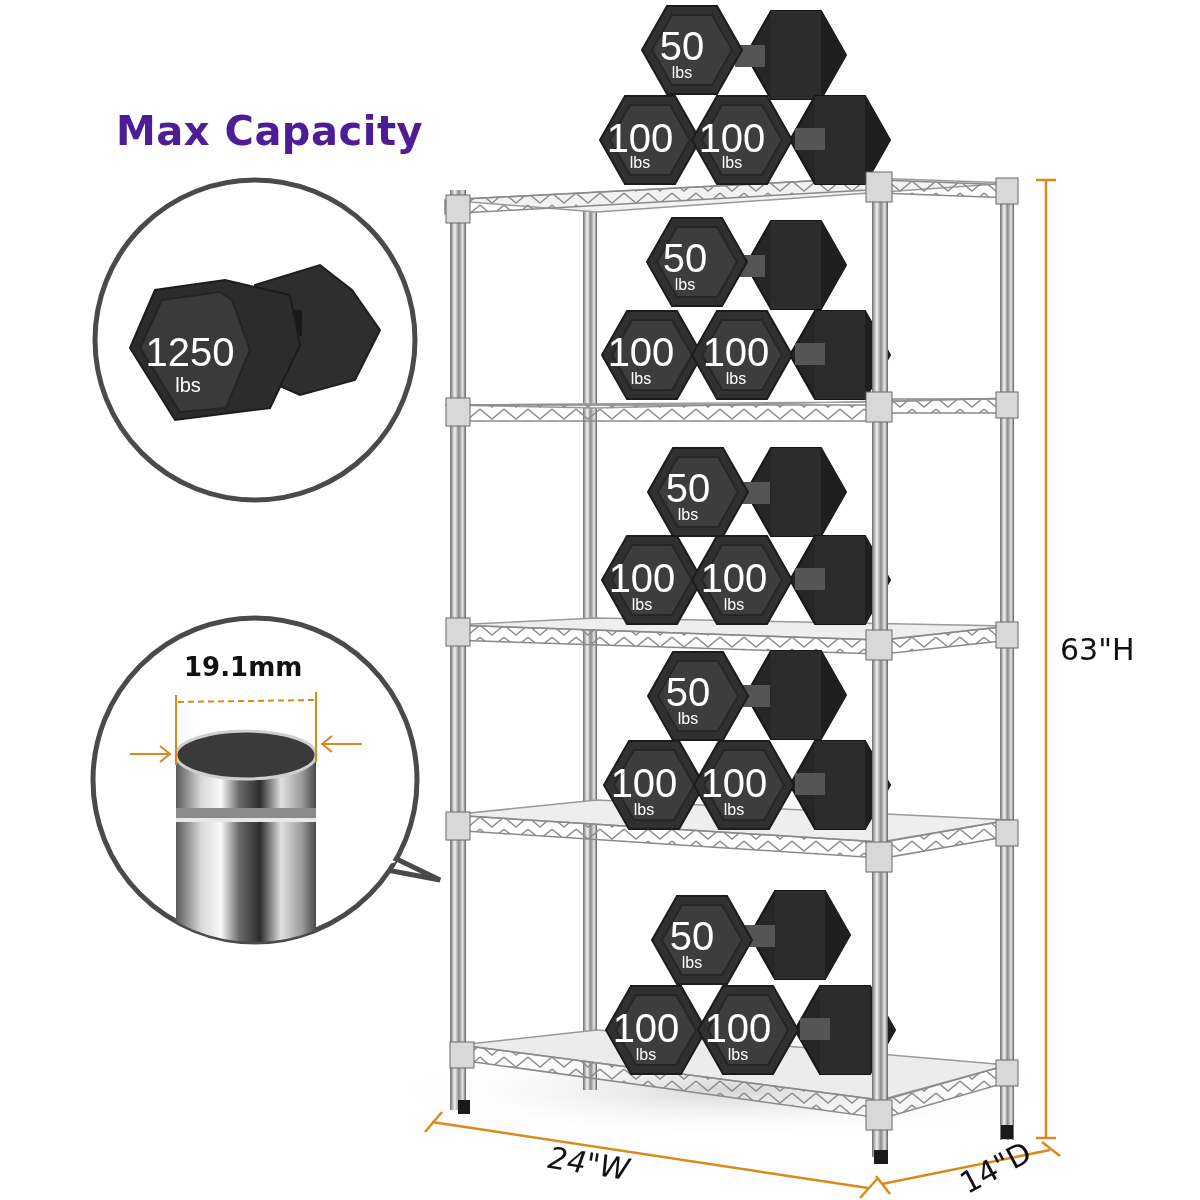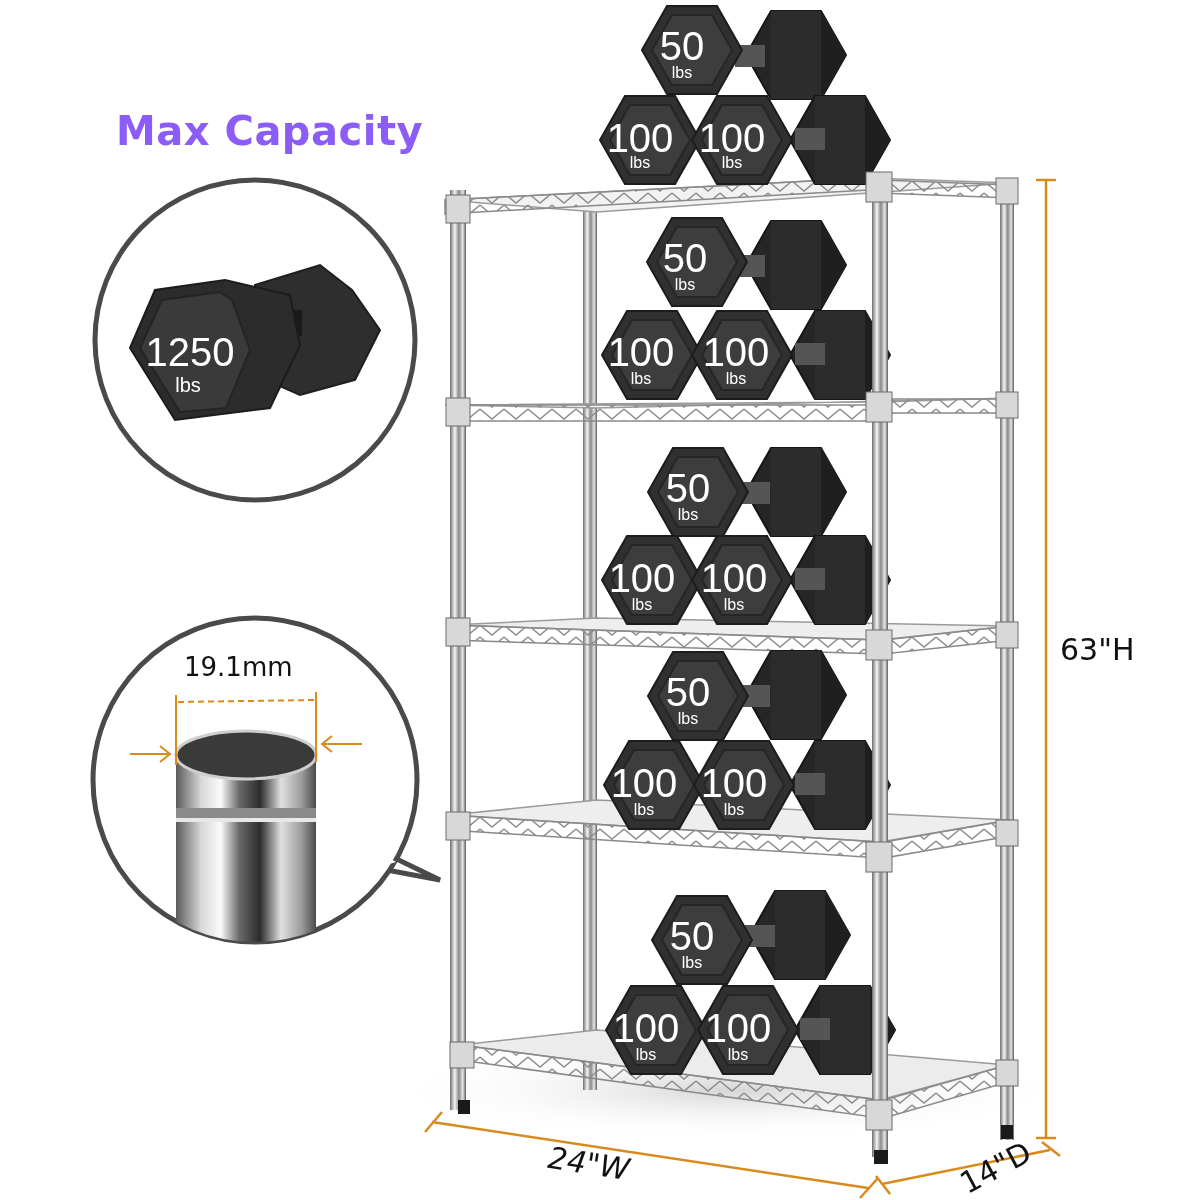--- a/index.html
+++ b/index.html
@@ -1,20 +1,20 @@
 <!DOCTYPE html>
 <html><head>
 <meta charset="utf-8">
 <style>
   html, body { margin: 0; padding: 0; background: #ffffff; }
   body { width: 1200px; height: 1200px; position: relative; overflow: hidden; font-family: "DejaVu Sans", sans-serif; }
   .abs { position: absolute; }
-  .title { left: 116px; top: 108px; font-size: 40px; font-weight: bold; color: #8b5cf6; letter-spacing: 0.5px; font-family: "DejaVu Sans", sans-serif; }
+  .title { left: 116px; top: 108px; font-size: 40px; font-weight: bold; color: #4c1d95; letter-spacing: 0.5px; font-family: "DejaVu Sans", sans-serif; }
   .dim-text { font-size: 30px; color: #111; font-family: "DejaVu Sans", sans-serif; }
-  .mm-text { font-size: 26px; font-weight: normal; color: #111; text-align: center; }
+  .mm-text { font-size: 26px; font-weight: bold; color: #111; text-align: center; }
   svg text { font-family: "Liberation Sans", sans-serif; }
 </style>
 </head>
 <body>
 
 <div class="abs title">Max Capacity</div>
 
 <svg class="abs" style="left:0;top:0" width="1200" height="1200" viewBox="0 0 1200 1200">
   <defs>
     <linearGradient id="chrome" x1="0" x2="1" y1="0" y2="0">

